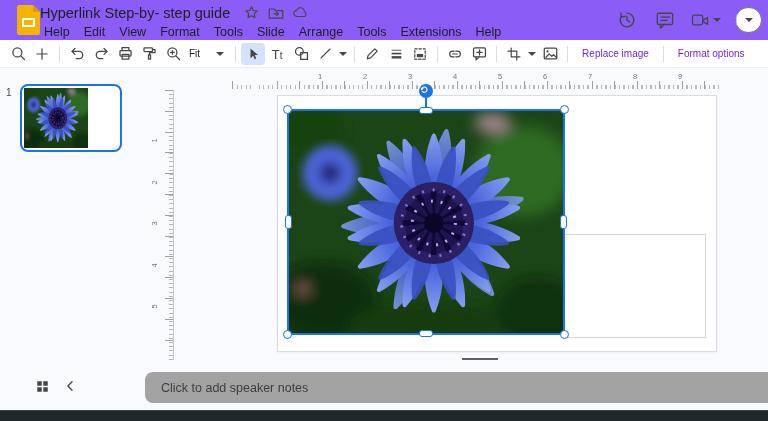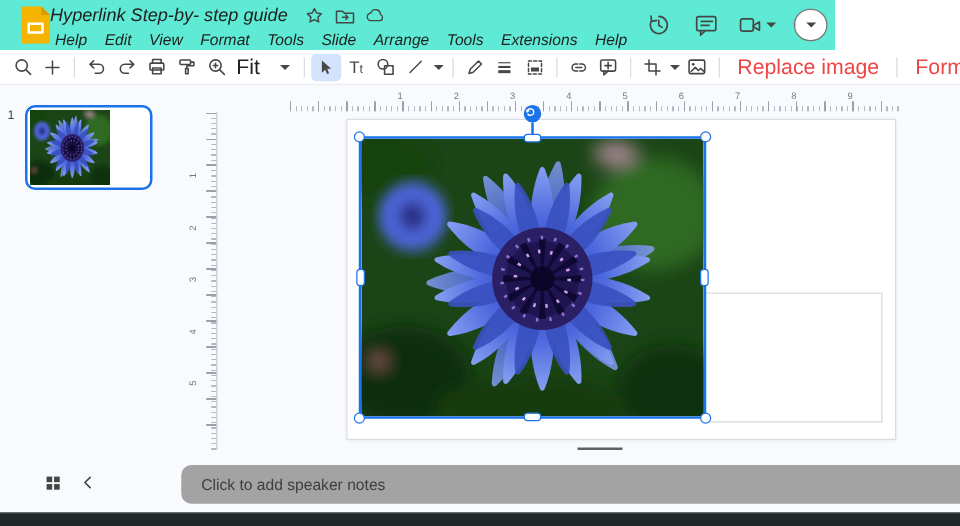--- a/index.html
+++ b/index.html
@@ -7,21 +7,21 @@
   body { font-family:"Liberation Sans", sans-serif; }
   #app {
     position:relative; width:768px; height:421px; background:#fff;
     overflow:hidden; font-family:"Liberation Sans", sans-serif; color:#1f1f1f;
   }
   svg.ic { display:block; }
   .stk { fill:none; stroke:#444746; stroke-width:1.5; stroke-linecap:round; stroke-linejoin:round; }
   .fil { fill:#444746; }
 
   
-  #header { position:absolute; left:0; top:0; width:668px; height:40px; background:#5eead4;font-style:italic; }
+  #header { position:absolute; left:0; top:0; width:768px; height:40px; background:#8b5cf6; }
   #logo { position:absolute; left:17px; top:5px; width:23px; height:30px; }
   #title-block { position:absolute; left:36px; top:2px; }
   #title-row { display:flex; align-items:center; height:21px; }
   #doc-title { font-size:14.5px; color:#1f1f1f; padding:0 4px; white-space:nowrap; }
   .title-ic { width:16px; height:16px; margin-left:9px; display:flex; align-items:center; justify-content:center; cursor:pointer; }
   #menu-row { display:flex; align-items:center; height:17px; margin-left:1px; }
   .menu-item { font-size:12.5px; color:#1f1f1f; padding:1px 7px; border-radius:7px; cursor:pointer; }
   #header-right { position:absolute; right:6px; top:0; height:40px; display:flex; align-items:center; gap:12px; }
   .hdr-ic-btn { width:26px; height:26px; display:flex; align-items:center; justify-content:center; cursor:pointer; border-radius:50%; }
   #camera-group { display:flex; align-items:center; gap:3px; cursor:pointer; }
@@ -30,23 +30,23 @@
   #slideshow-label { display:flex; align-items:center; padding:0 12px; font-size:12.5px; color:#1f1f1f; cursor:pointer; }
   #slideshow-sep { width:1px; background:#c4c7c5; }
   #slideshow-caret { display:flex; align-items:center; justify-content:center; width:24px; cursor:pointer; }
 
   
   #toolbar { position:absolute; left:0; top:40px; width:768px; height:28px; background:#fff;
              border-bottom:1px solid #eceef1; display:flex; align-items:center; padding-left:6px; }
   .tb-btn { width:24px; height:22px; display:flex; align-items:center; justify-content:center; border-radius:4px; cursor:pointer; flex:none; }
   .tb-btn.active { background:#d3e3fd; }
   .tb-sep { width:1px; height:16px; background:#dadce0; margin:0 5px; flex:none; }
-  .tb-text-btn { font-size:17px; color:#ef4444; padding:3px 9px; border-radius:4px; cursor:pointer; white-space:nowrap; flex:none; }
+  .tb-text-btn { font-size:10px; color:#6d28d9; padding:3px 9px; border-radius:4px; cursor:pointer; white-space:nowrap; flex:none; }
   #fit-btn { display:flex; align-items:center; gap:16px; padding:3px 6px 3px 4px; border-radius:4px; cursor:pointer; flex:none; }
-  #fit-label { font-size:17px; color:#1f1f1f; }
+  #fit-label { font-size:10px; color:#1f1f1f; }
   .tb-caret-btn { width:12px; height:22px; display:flex; align-items:center; justify-content:center; cursor:pointer; flex:none; }
   #textbox-icon { font-weight:500; color:#444746; cursor:default; }
   #textbox-icon .big { font-size:13.5px; }
   #textbox-icon .small { font-size:10px; }
 
   
   #workspace { position:absolute; left:0; top:68px; width:768px; height:342px; background:#f8fafd; }
 
   
   #slide-number { position:absolute; left:6px; top:19px; font-size:10px; color:#444746; }

